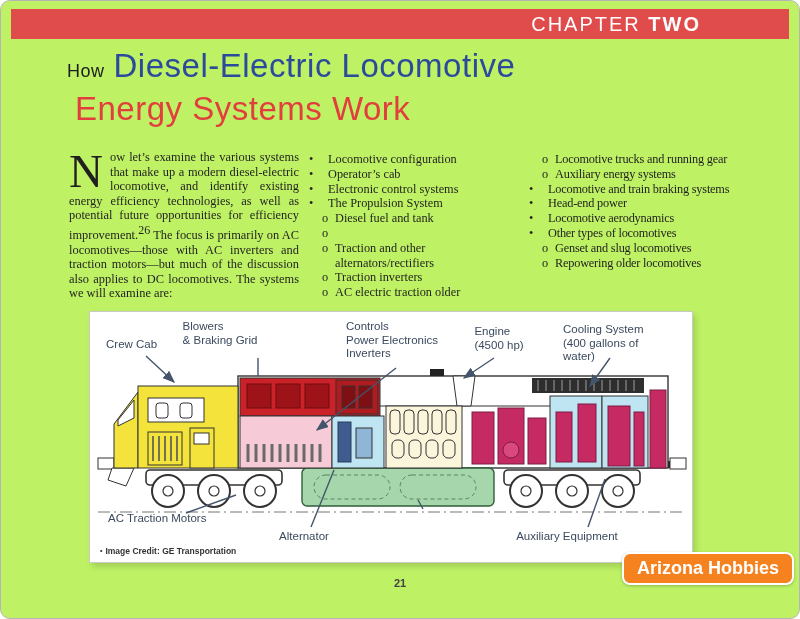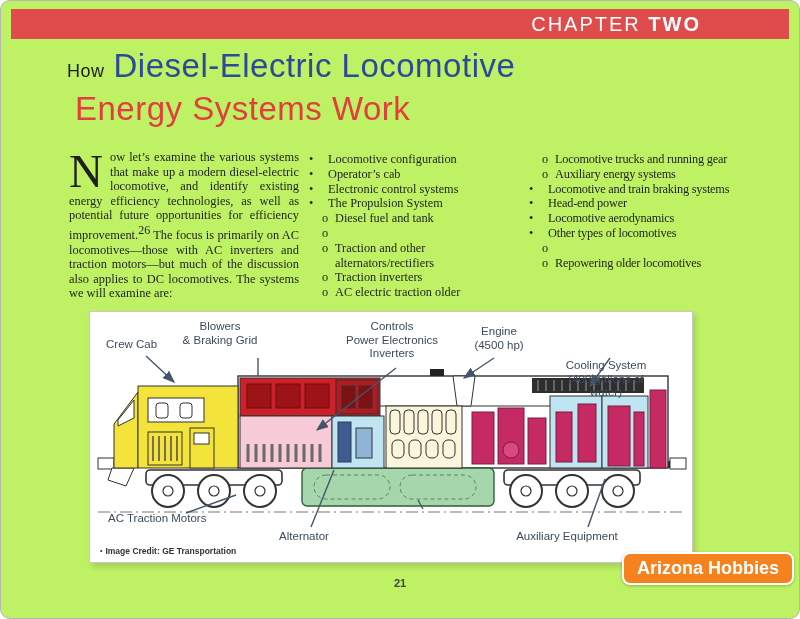--- a/index.html
+++ b/index.html
@@ -31,28 +31,28 @@
   .li{display:flex;}
   .li .mk{flex:0 0 auto;}
   .li.lv1 .mk{width:19px;}
   .li.lv2{padding-left:13px;}
   .li.lv2 .mk{width:13px;}
 
   
   .diagram-box{position:absolute;left:88px;top:310px;width:604px;height:252px;background:#fff;
          border:1px solid #c9c9c9;box-shadow:3px 4px 6px rgba(0,0,0,.14);box-sizing:border-box;}
   .loco{position:absolute;left:0;top:0;width:602px;height:250px;}
-  .dlbl{position:absolute;font-size:11.5px;line-height:13.5px;white-space:pre-line;text-align:center;}
+  .dlbl{position:absolute;font-size:11.5px;line-height:13.5px;white-space:pre-line;}
   .dlbl.anchor-left{text-align:left;}
   .dlbl.centered{transform:translateX(-50%);}
   .lbl-crew{left:16px;top:26px;}
   .lbl-blowers{left:130px;top:8px;}
   .lbl-controls{left:302px;top:8px;}
   .lbl-engine{left:409px;top:13px;}
-  .lbl-cooling{left:516px;top:11px;margin-top:36px;}
+  .lbl-cooling{left:516px;top:11px;}
   .lbl-traction{left:18px;top:200px;}
   .lbl-alternator{left:214px;top:218px;}
   .lbl-fuel{left:334px;top:198px;}
   .lbl-aux{left:477px;top:218px;}
   .credit{position:absolute;left:10px;top:234px;font-size:8.5px;font-weight:700;color:#333;}
   .credit .cmk{font-size:7px;vertical-align:1px;margin-right:3px;}
 
   
   .pageno{position:absolute;left:0;right:0;top:576px;text-align:center;
           font-size:11px;font-weight:700;color:#444;}
@@ -136,20 +136,21 @@
       <div class="li lv1">
         <span class="mk">•</span>
         <span class="lt">Locomotive aerodynamics</span>
       </div>
       <div class="li lv1">
         <span class="mk">•</span>
         <span class="lt">Other types of locomotives</span>
       </div>
       <div class="li lv2">
         <span class="mk">o</span>
+        <span class="lt">Genset and slug locomotives</span>
       </div>
       <div class="li lv2">
         <span class="mk">o</span>
         <span class="lt">Repowering older locomotives</span>
       </div>
     </div>
 
   <div class="diagram-box" style="color: rgb(59, 74, 94);">
     <svg class="loco" viewBox="0 0 602 250" preserveAspectRatio="none">
       <defs>

